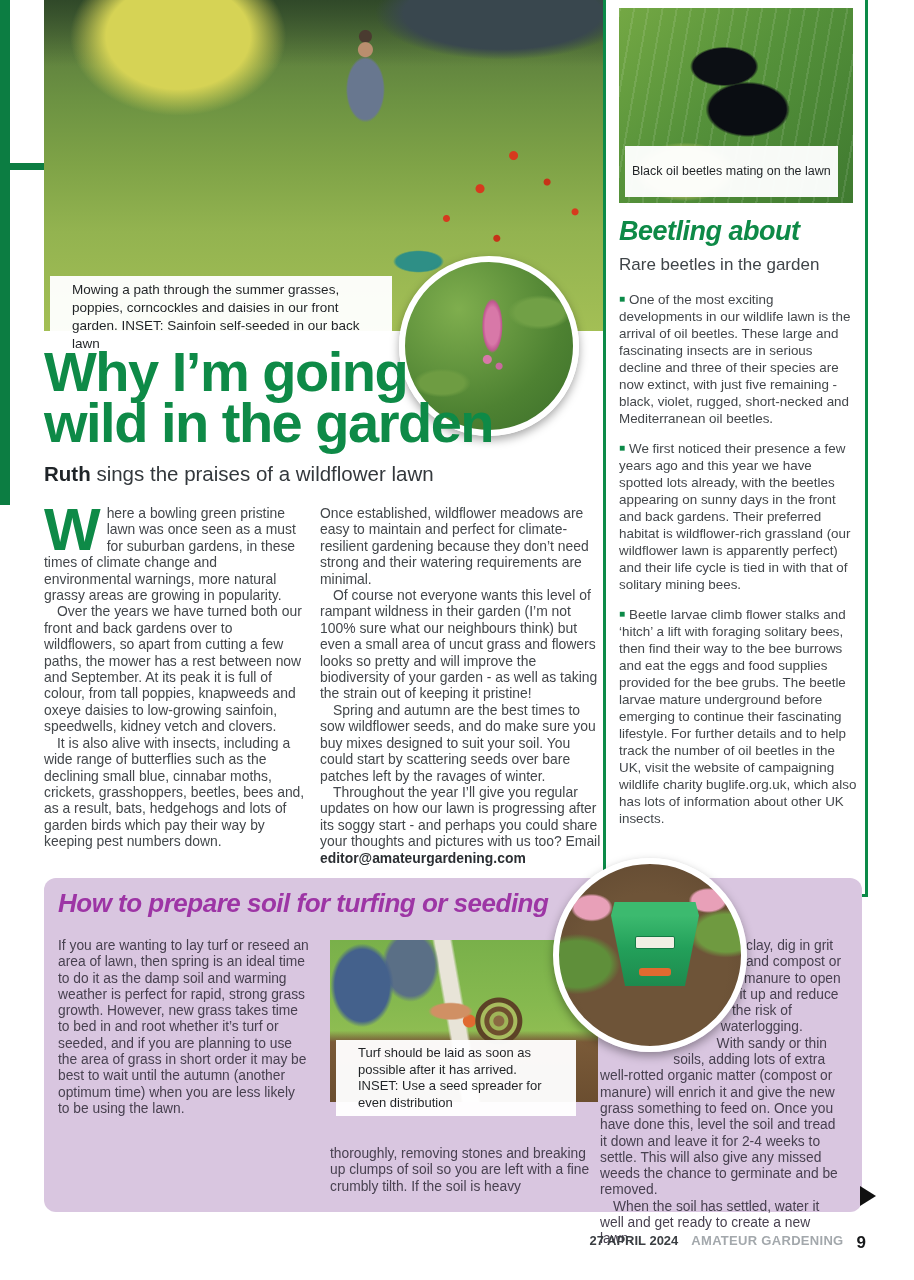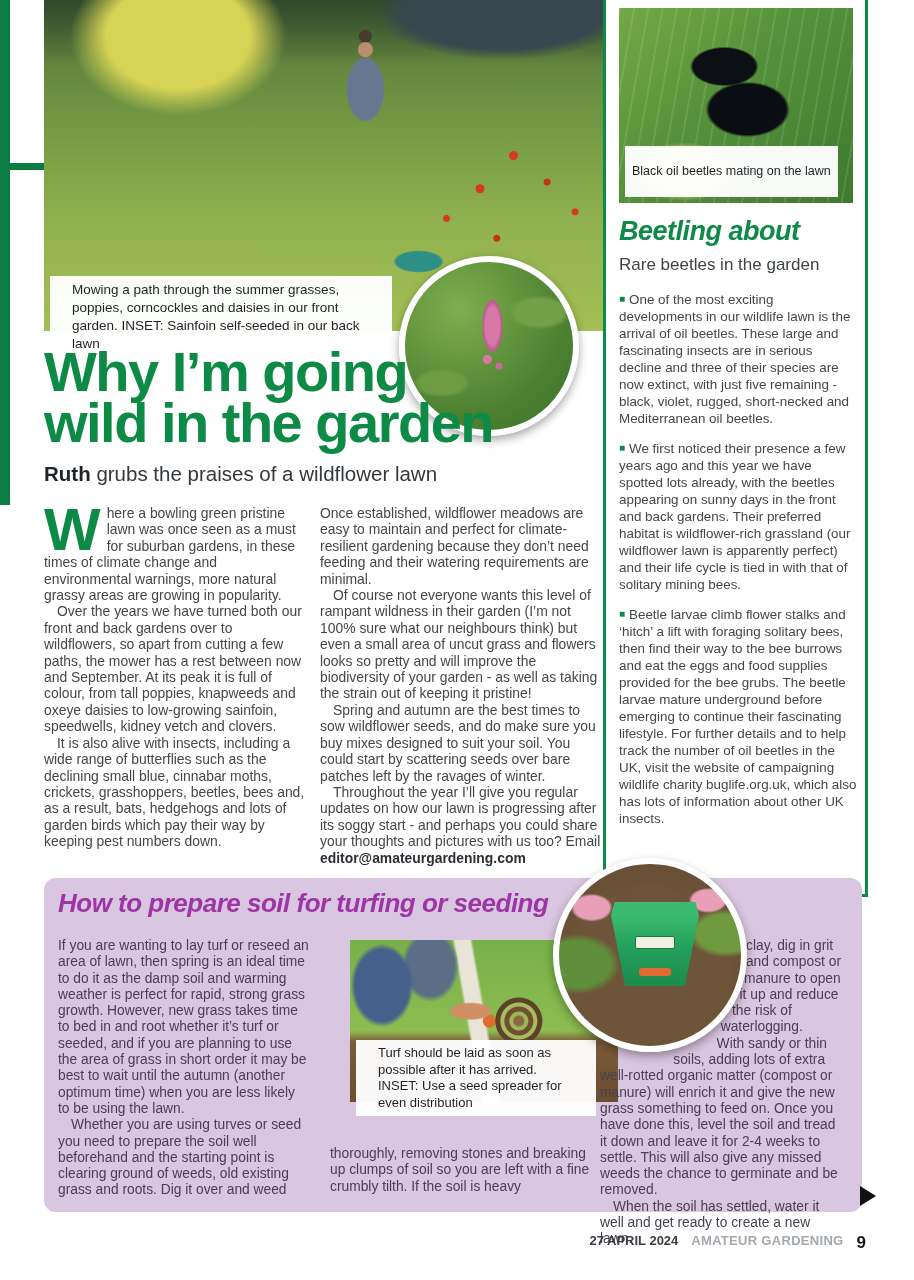--- a/index.html
+++ b/index.html
@@ -142,21 +142,20 @@
     position:absolute; left:286px; top:62px; width:268px; height:162px;
     background:
       radial-gradient(circle at 63% 50%, #8a6a42 0 5px, #9fb558 6px 9px, #6e4f2e 10px 14px, #a8bc5e 15px 18px, #5c4226 19px 23px, rgba(0,0,0,0) 24px),
       radial-gradient(ellipse 44px 58px at 12% 28%, #44618c 0 62%, rgba(0,0,0,0) 72%),
       radial-gradient(ellipse 40px 50px at 30% 16%, #5a6f86 0 60%, rgba(0,0,0,0) 72%),
       radial-gradient(ellipse 32px 13px at 45% 44%, #d09064 0 58%, rgba(0,0,0,0) 70%),
       radial-gradient(circle 9px at 52% 50%, #e06a30 0 6px, rgba(0,0,0,0) 7px),
       linear-gradient(80deg, rgba(0,0,0,0) 0 44%, #e8e4d8 45% 50%, rgba(0,0,0,0) 51%),
       linear-gradient(180deg, rgba(0,0,0,0) 0 56%, #7a5a38 63%, #6b4e30 100%),
       linear-gradient(180deg, #79b04a 0%, #86b94f 40%, #8fbd52 58%, #7aa246 72%, #86a84b 100%);
-    margin-left: 20px;
   }
   .cap-turf { left:6px; top:100px; width:240px; font-size:13px; line-height:16.5px; }
   .scol2-under { position:absolute; left:286px; top:268px; width:268px; font-size:13.8px; line-height:16.3px; color:#484150; }
 
   
   .next-arrow {
     position:absolute; left:860px; top:1186px; width:0; height:0;
     border-left:16px solid #111; border-top:10px solid rgba(0,0,0,0); border-bottom:10px solid rgba(0,0,0,0);
   }
   .footer {
@@ -177,29 +176,29 @@
 
   <div class="meadow">
     <div class="caption-box cap-main">Mowing a path through the summer grasses, poppies, corncockles and daisies in our front garden. INSET: Sainfoin self-seeded in our back lawn</div>
   </div>
   <div class="circle sainfoin"></div>
 
   <div class="headline">
     <div>Why I’m going</div>
     <div>wild in the garden</div>
   </div>
-  <div class="standfirst"><b>Ruth</b><span> grubs the praises of a wildflower lawn</span></div>
+  <div class="standfirst"><b>Ruth</b><span> sings the praises of a wildflower lawn</span></div>
 
   <div class="bodycol col1">
     <p><span class="dropcap">W</span><span>here a bowling green pristine lawn was once seen as a must for suburban gardens, in these times of climate change and environmental warnings, more natural grassy areas are growing in popularity.</span></p>
     <p class="ind">Over the years we have turned both our front and back gardens over to wildflowers, so apart from cutting a few paths, the mower has a rest between now and September. At its peak it is full of colour, from tall poppies, knapweeds and oxeye daisies to low-growing sainfoin, speedwells, kidney vetch and clovers.</p>
     <p class="ind">It is also alive with insects, including a wide range of butterflies such as the declining small blue, cinnabar moths, crickets, grasshoppers, beetles, bees and, as a result, bats, hedgehogs and lots of garden birds which pay their way by keeping pest numbers down.</p>
   </div>
   <div class="bodycol col2">
-    <p>Once established, wildflower meadows are easy to maintain and perfect for climate-resilient gardening because they don’t need feeding and their watering requirements are minimal.</p>
+    <p>Once established, wildflower meadows are easy to maintain and perfect for climate-resilient gardening because they don’t need strong and their watering requirements are minimal.</p>
     <p class="ind">Of course not everyone wants this level of rampant wildness in their garden (I’m not 100% sure what our neighbours think) but even a small area of uncut grass and flowers looks so pretty and will improve the biodiversity of your garden - as well as taking the strain out of keeping it pristine!</p>
     <p class="ind">Spring and autumn are the best times to sow wildflower seeds, and do make sure you buy mixes designed to suit your soil. You could start by scattering seeds over bare patches left by the ravages of winter.</p>
     <p class="ind"><span>Throughout the year I’ll give you regular updates on how our lawn is progressing after its soggy start - and perhaps you could share your thoughts and pictures with us too? Email </span><span class="email">editor@amateurgardening.com</span></p>
   </div>
 
   <div class="sidebar">
     <div class="beetles">
       <div class="caption-box cap-beetle">Black oil beetles mating on the lawn</div>
     </div>
     <div class="side-head">Beetling about</div>
@@ -208,21 +207,20 @@
       <p><span class="sq">■</span><span>One of the most exciting developments in our wildlife lawn is the arrival of oil beetles. These large and fascinating insects are in serious decline and three of their species are now extinct, with just five remaining - black, violet, rugged, short-necked and Mediterranean oil beetles.</span></p>
       <p><span class="sq">■</span><span>We first noticed their presence a few years ago and this year we have spotted lots already, with the beetles appearing on sunny days in the front and back gardens. Their preferred habitat is wildflower-rich grassland (our wildflower lawn is apparently perfect) and their life cycle is tied in with that of solitary mining bees.</span></p>
       <p><span class="sq">■</span><span>Beetle larvae climb flower stalks and ‘hitch’ a lift with foraging solitary bees, then find their way to the bee burrows and eat the eggs and food supplies provided for the bee grubs. The beetle larvae mature underground before emerging to continue their fascinating lifestyle. For further details and to help track the number of oil beetles in the UK, visit the website of campaigning wildlife charity buglife.org.uk, which also has lots of information about other UK insects.</span></p>
     </div>
   </div>
 
   <div class="soilbox">
     <div class="soil-head">How to prepare soil for turfing or seeding</div>
     <div class="soilcol scol1">
       <p>If you are wanting to lay turf or reseed an area of lawn, then spring is an ideal time to do it as the damp soil and warming weather is perfect for rapid, strong grass growth. However, new grass takes time to bed in and root whether it’s turf or seeded, and if you are planning to use the area of grass in short order it may be best to wait until the autumn (another optimum time) when you are less likely to be using the lawn.</p>
-      <p class="ind">Whether you are using turves or seed you need to prepare the soil well beforehand and the starting point is clearing ground of weeds, old existing grass and roots. Dig it over and weed</p>
     </div>
     <div class="turf">
       <div class="caption-box cap-turf">Turf should be laid as soon as possible after it has arrived. INSET: Use a seed spreader for even distribution</div>
     </div>
     <div class="scol2-under">thoroughly, removing stones and breaking up clumps of soil so you are left with a fine crumbly tilth. If the soil is heavy</div>
     <div class="soilcol scol3">
       <div class="circ-spacer"></div>
       <p>clay, dig in grit and compost or manure to open it up and reduce the risk of waterlogging.</p>
       <p class="ind">With sandy or thin soils, adding lots of extra well-rotted organic matter (compost or manure) will enrich it and give the new grass something to feed on. Once you have done this, level the soil and tread it down and leave it for 2-4 weeks to settle. This will also give any missed weeds the chance to germinate and be removed.</p>
       <p class="ind">When the soil has settled, water it well and get ready to create a new lawn.</p>

